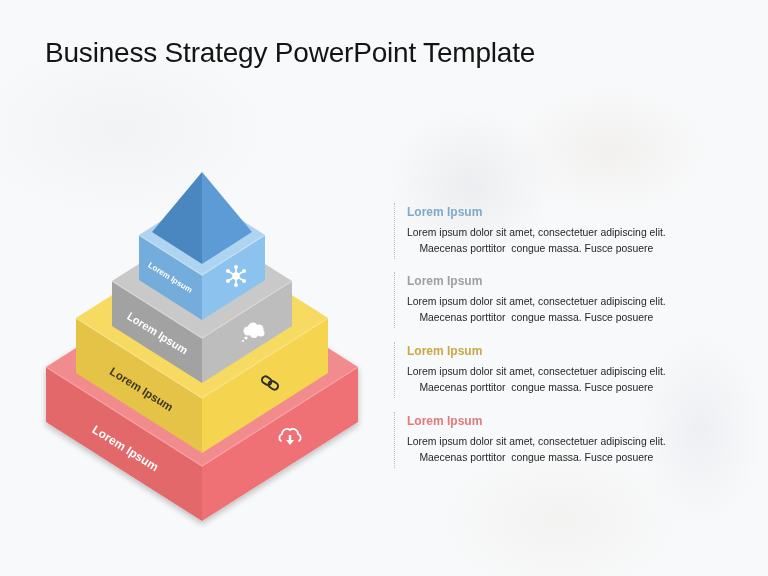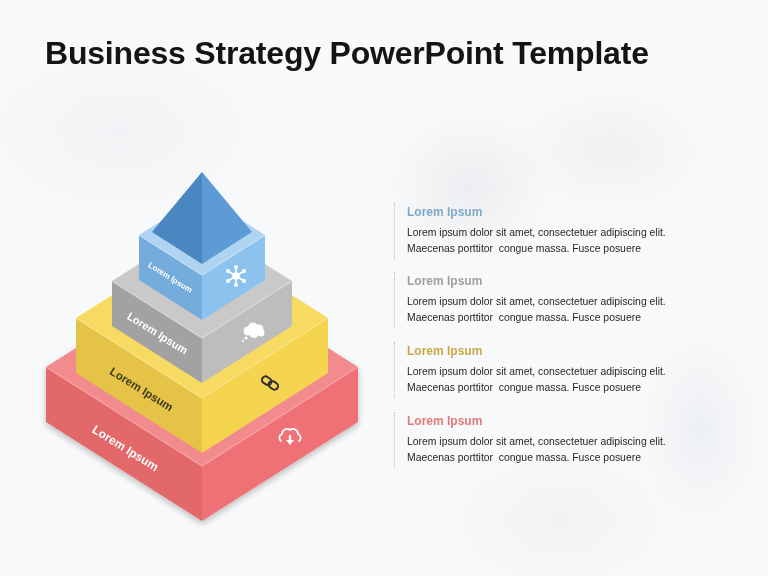--- a/index.html
+++ b/index.html
@@ -9,39 +9,38 @@
       background:
         radial-gradient(ellipse 120px 110px at 470px 185px, rgba(226,228,232,0.55), rgba(255,255,255,0) 70%),
         radial-gradient(ellipse 90px 140px at 700px 430px, rgba(228,232,238,0.55), rgba(255,255,255,0) 70%),
         radial-gradient(ellipse 140px 90px at 610px 150px, rgba(236,232,228,0.5), rgba(255,255,255,0) 70%),
         radial-gradient(ellipse 200px 120px at 120px 130px, rgba(238,240,243,0.7), rgba(255,255,255,0) 75%),
         radial-gradient(ellipse 160px 100px at 560px 520px, rgba(240,238,236,0.6), rgba(255,255,255,0) 75%),
         #f8f9fa;
     }
     .slide-title {
       position: absolute; left: 45px; top: 36px;
-      font-size: 32px; line-height: 34px; color: #141414; white-space: nowrap;
+      font-size: 28px; line-height: 34px; color: #141414; white-space: nowrap;
       letter-spacing: -0.2px;
-      font-weight: bold;
     }
     .pyramid-svg { position: absolute; left: 0; top: 0; }
     .item { position: absolute; left: 394px; width: 330px; height: 56px; }
     .item .rule {
       position: absolute; left: 0; top: -1px; height: 56px; width: 0;
       border-left: 1.5px dotted #bdbdbd;
     }
     .item .heading {
       position: absolute; left: 13px; top: 0; height: 16px; line-height: 16px;
       font-size: 12px; font-weight: bold; white-space: nowrap;
     }
     .item .body {
       position: absolute; left: 13px; top: 21px;
       font-size: 10.4px; line-height: 15.5px; color: #262626;
     }
-    .item .body div { white-space: pre; }
+    .item .body div { white-space: pre; text-align: center; }
     .h-blue { color: #7ea9cb; }
     .h-gray { color: #a0a0a0; }
     .h-gold { color: #c9a846; }
     .h-red  { color: #e07b7b; }
     .lbl { font-family: "Liberation Sans", sans-serif; font-weight: bold; }
   </style>
 </head>
 <body>
 
 <div class="slide-title">Business Strategy PowerPoint Template</div>

